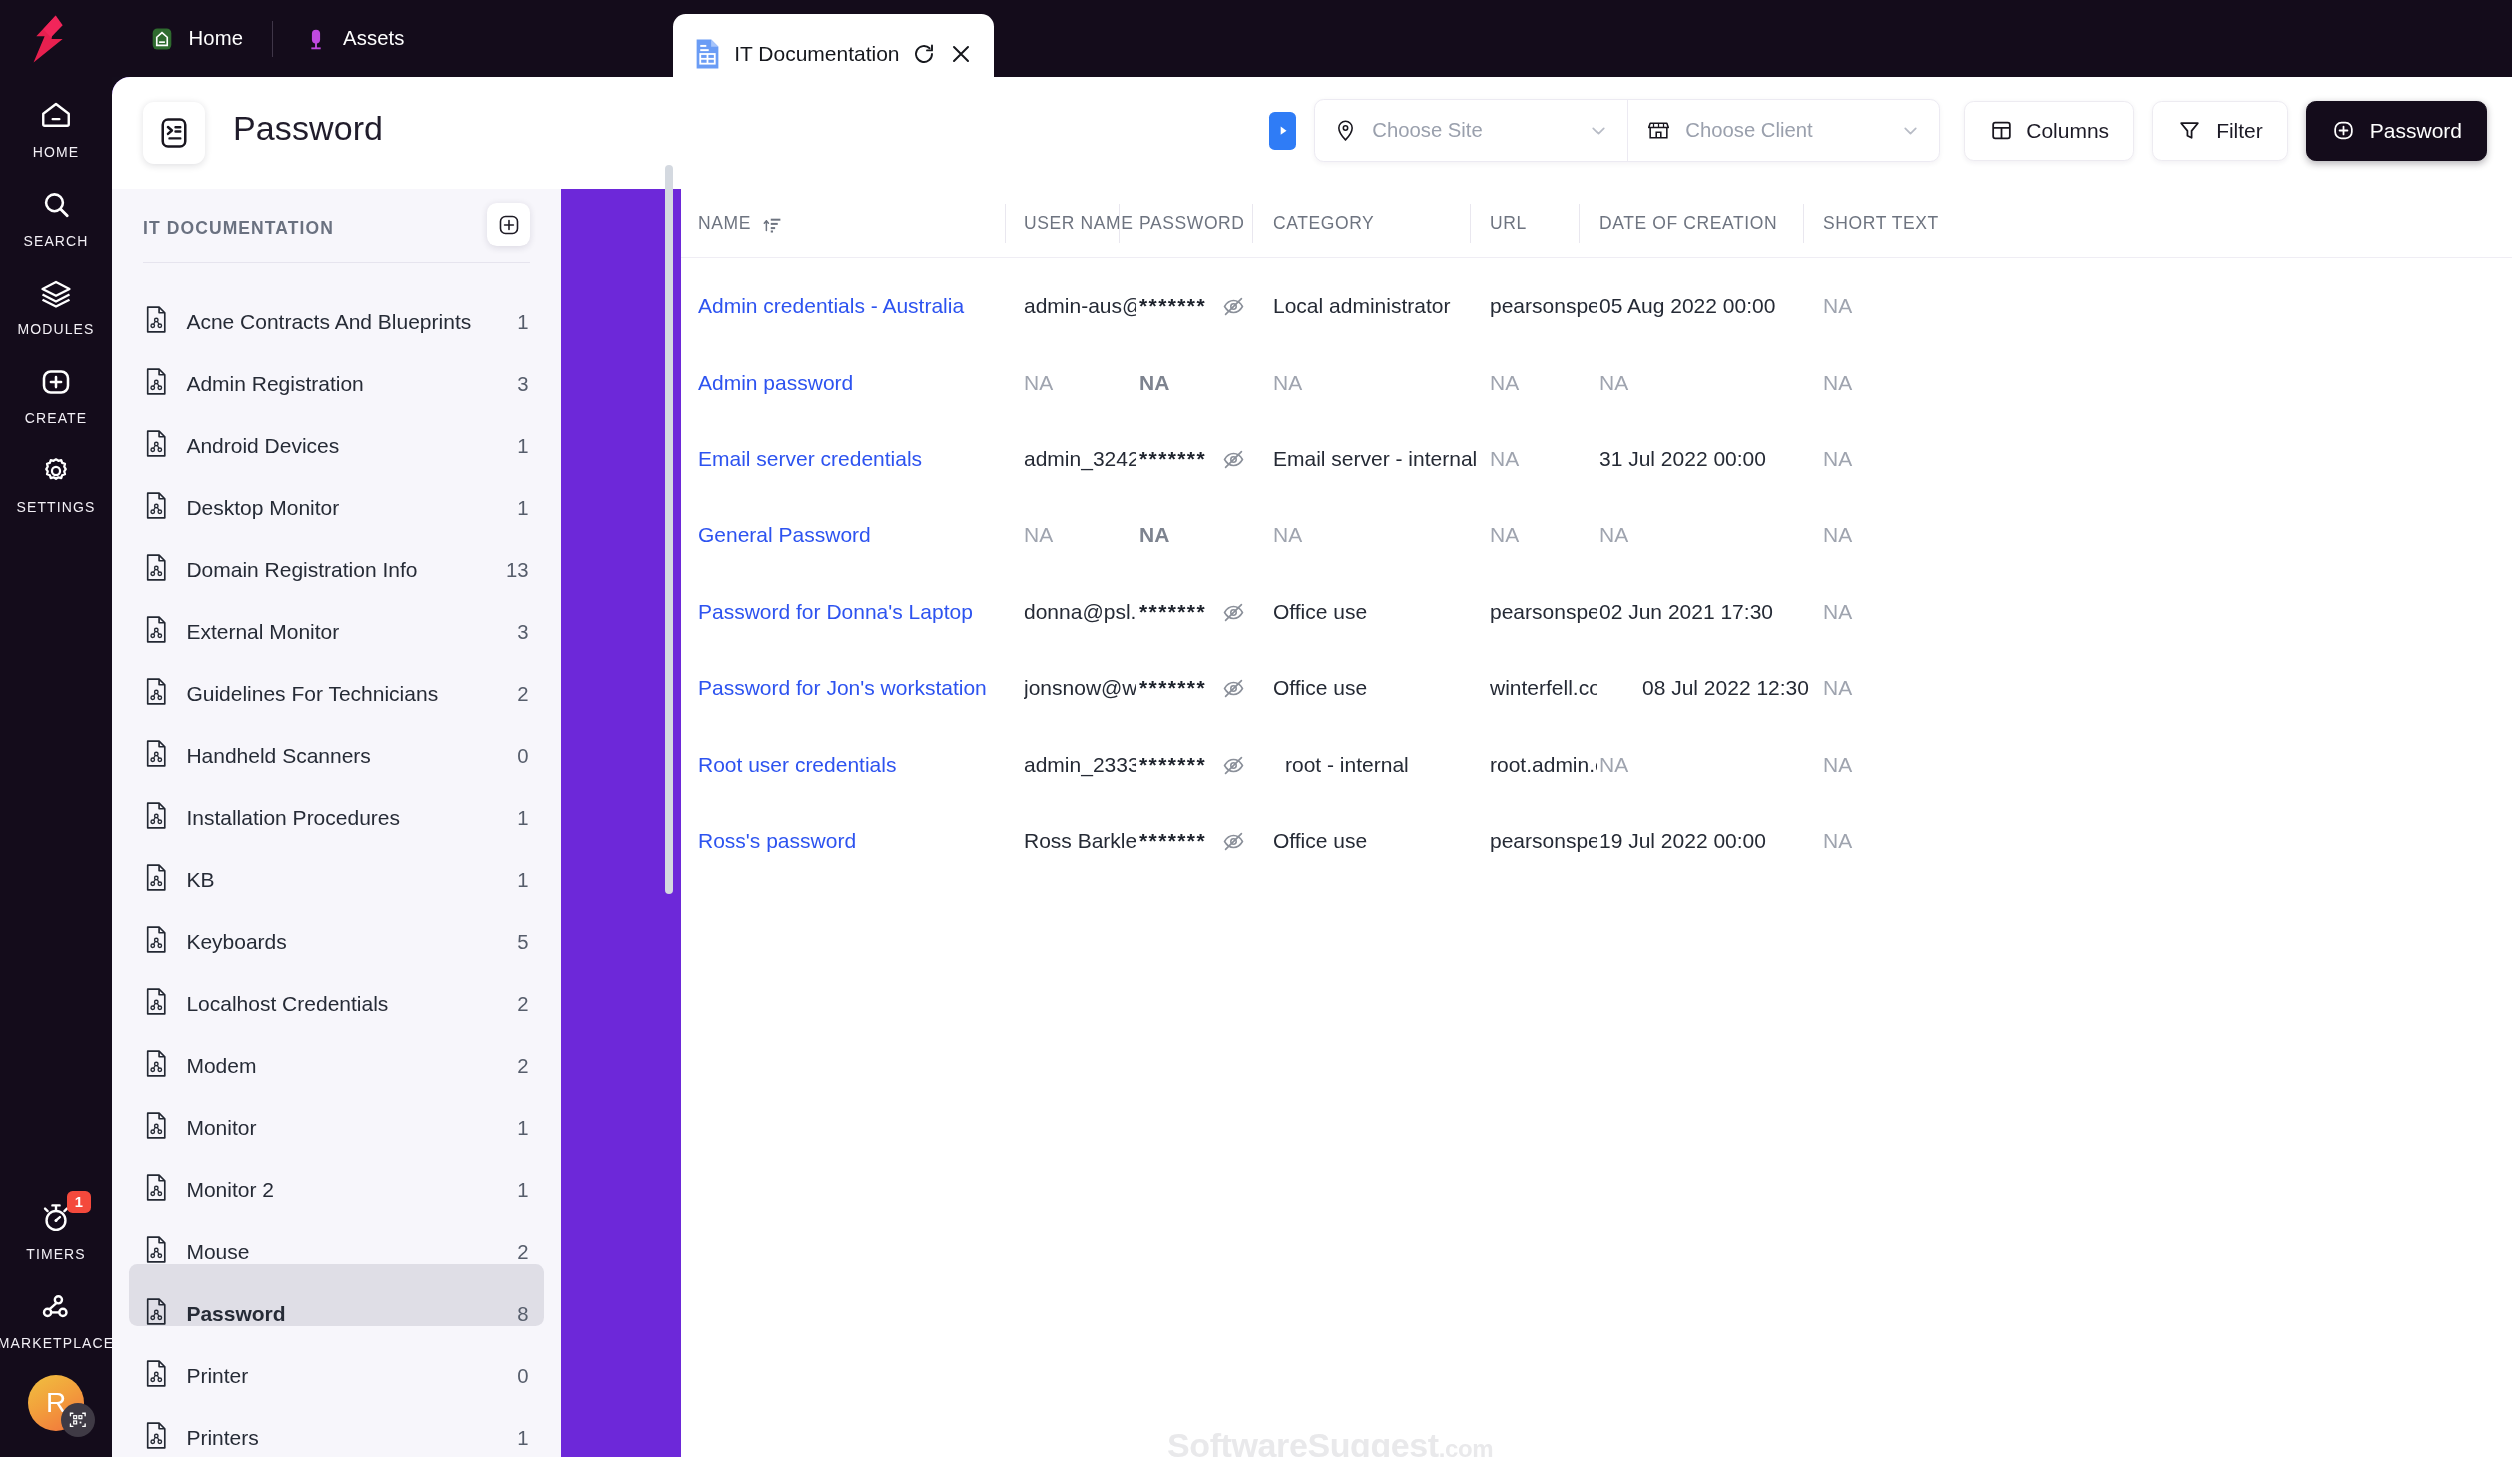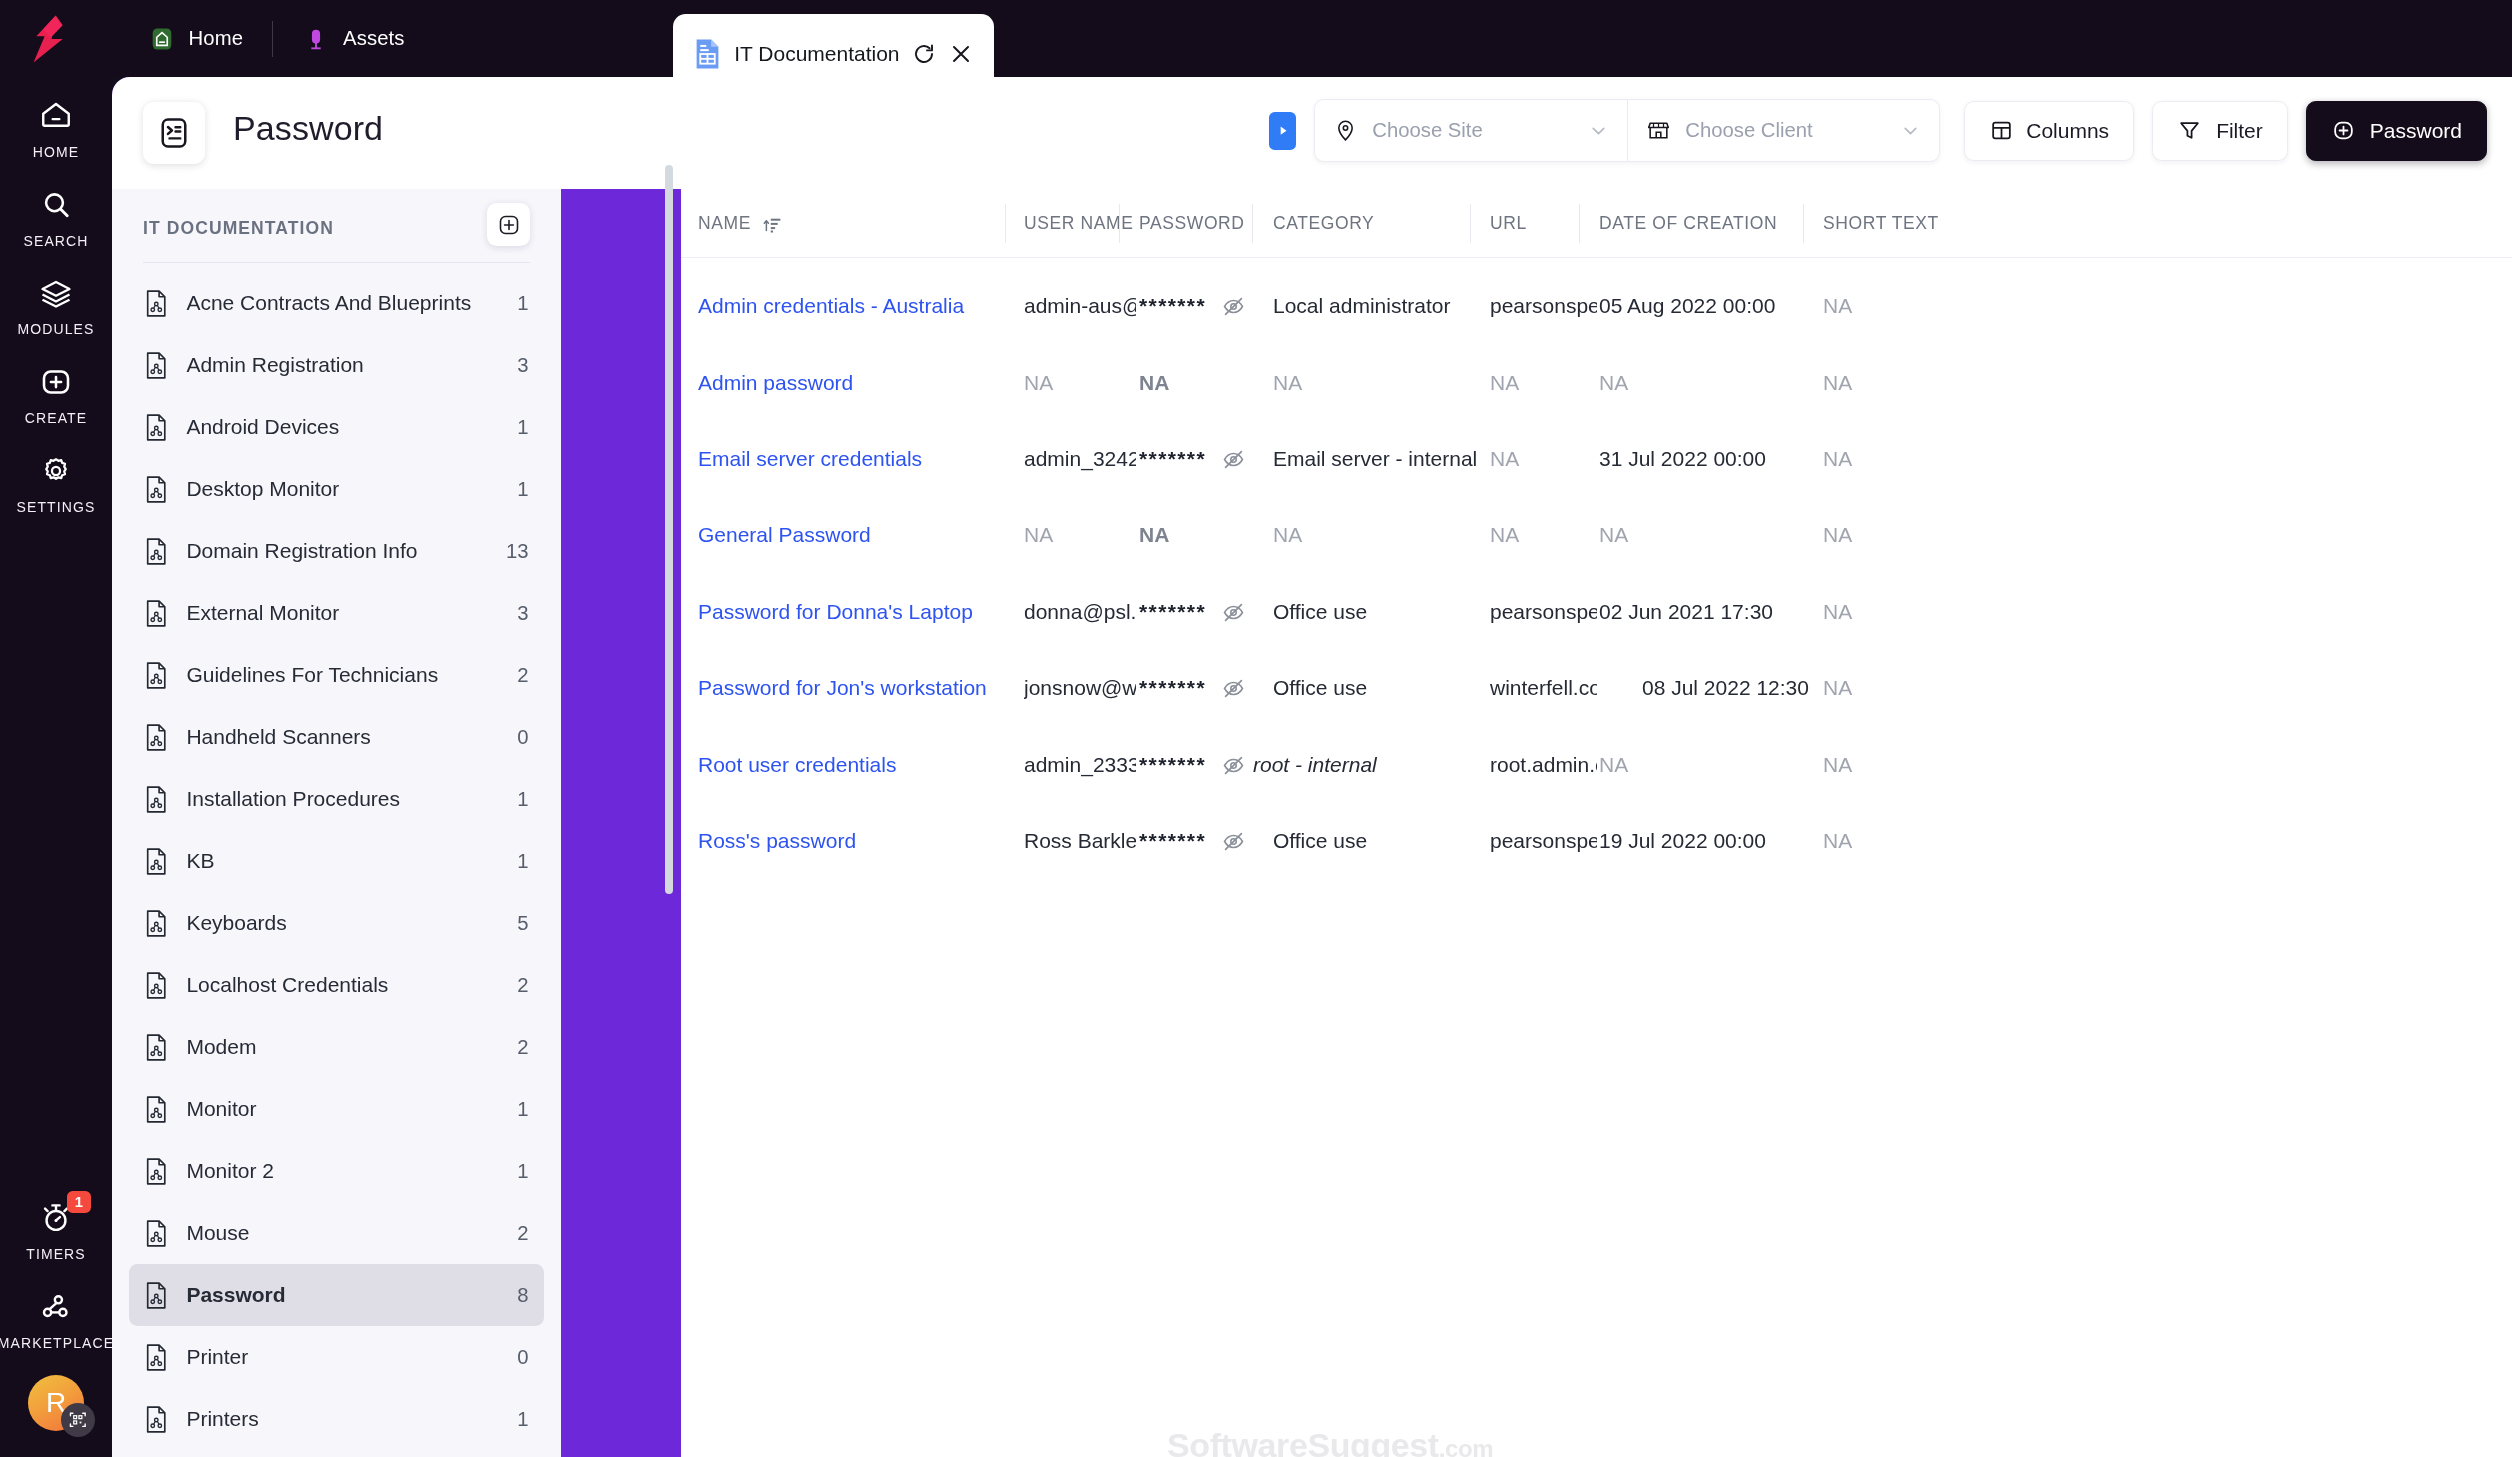--- a/index.html
+++ b/index.html
@@ -137,21 +137,21 @@
     font-size:17.5px; font-weight:700; color:#6a7180; letter-spacing:1.1px;
   }
   .lp-add {
     position:absolute; right:31px; top:14px; width:43px; height:43px;
     background:#fff; border-radius:9.8px; box-shadow:0 1.4px 7px rgba(30,25,60,.12);
     display:flex; align-items:center; justify-content:center; cursor:pointer;
   }
   .lp-rule { position:absolute; left:31px; top:73px; width:387px; height:1.4px; background:#e6e4ee; }
   .lp-list { position:absolute; left:0; top:83px; width:449px; height:1185px; overflow:hidden; }
   .lp-item {
-    display:flex; align-items:center; gap:17px;
+    display:flex; align-items:flex-end; gap:17px;
     height:62px; margin:0 17px; padding:0 15.4px;
     border-radius:8.4px; cursor:pointer;
   }
   .lp-item.sel { background:#dfdee6; }
   .lp-item .di { width:25px; height:29px; flex:0 0 auto; }
   .lp-name { flex:1 1 auto; font-size:21px; color:#262b36; white-space:nowrap; }
   .lp-item.sel .lp-name { font-weight:700; }
   .lp-cnt { font-size:20.3px; color:#565d6b; }
   .lp-scroll {
     position:absolute; left:553px; top:88px; width:8.4px; height:729px;
@@ -760,21 +760,21 @@
             <div class="cell link" style="left: 17px; width: 324px;">Root user credentials</div>
             <div class="cell" style="left: 343px; width: 112px;">admin_2333</div>
             <div class="cell" style="left: 458px; width: 130px;">
               <span class="pw-dots">*******</span>
               <svg class="eye" viewBox="0 0 24 24">
                 <path d="M3.4 12 C5.6 8.2 8.6 6.3 12 6.3 c3.4 0 6.4 1.9 8.6 5.7 -2.2 3.8 -5.2 5.7 -8.6 5.7 -3.4 0 -6.4 -1.9 -8.6 -5.7 Z" fill="none" stroke="#8a8f99" stroke-width="1.5"></path>
                 <circle cx="12" cy="12" r="2.6" fill="none" stroke="#8a8f99" stroke-width="1.5"></circle>
                 <line x1="4.4" y1="19.6" x2="19.6" y2="4.4" stroke="#8a8f99" stroke-width="1.6" stroke-linecap="round"></line>
               </svg>
             </div>
-            <div class="cell" style="left: 572px; width: 214px; font-style: italic;">root - internal</div>
+            <div class="cell" style="left: 604px; width: 214px;">root - internal</div>
             <div class="cell" style="left: 809px; width: 107px;">root.admin.co</div>
             <div class="cell na" style="left: 918px; width: 221px;">NA</div>
             <div class="cell na" style="left: 1142px; width: 210px;">NA</div>
           </div>
           <div class="trow" style="top: 614px;">
             <div class="cell link" style="left: 17px; width: 324px;">Ross's password</div>
             <div class="cell" style="left: 343px; width: 112px;">Ross Barkley</div>
             <div class="cell" style="left: 458px; width: 130px;">
               <span class="pw-dots">*******</span>
               <svg class="eye" viewBox="0 0 24 24">

